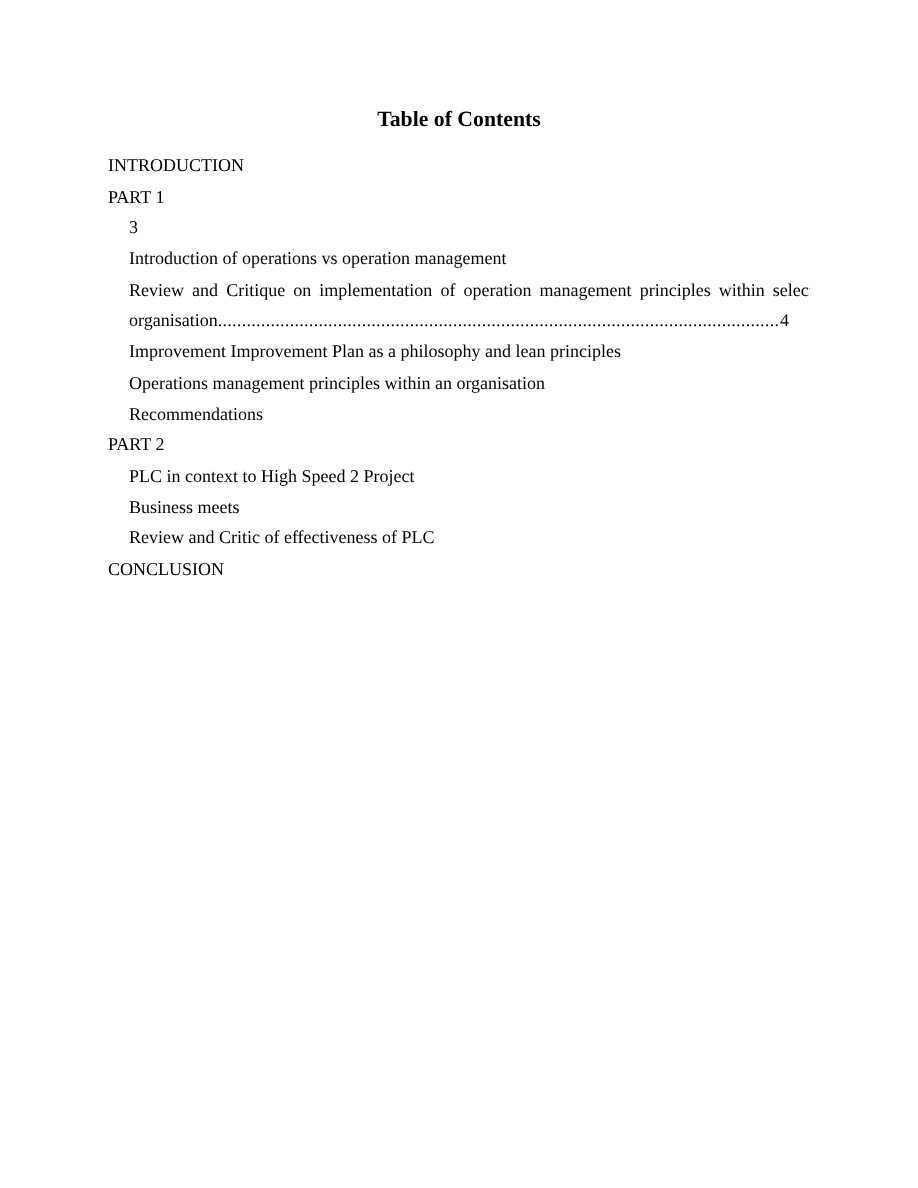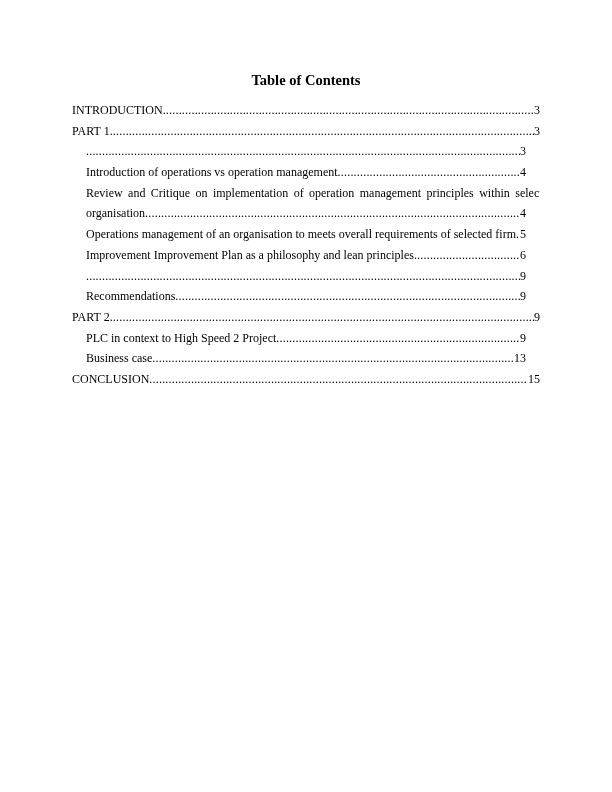--- a/index.html
+++ b/index.html
@@ -42,20 +42,21 @@
       list-style: none;
       font-size: 12px;
     }
     .toc-entry {
       display: flex;
       align-items: baseline;
       height: 20.7px;
       line-height: 20.7px;
       white-space: nowrap;
       overflow: hidden;
+      flex-direction: column;
     }
     .toc-entry.level-2 {
       padding-left: 14px;
       padding-right: 14px;
     }
     .toc-entry .label {
       flex: 0 0 auto;
     }
     .toc-entry .leader {
       flex: 1 1 auto;
@@ -125,52 +126,54 @@
       <span class="page-num">4</span>
     </li>
     <li class="toc-entry level-2 wrapped">
       <span class="first-line">Review and Critique on implementation of operation management principles within selected</span>
       <span class="second-line">
         <span class="label">organisation</span>
         <span class="leader"></span>
         <span class="page-num">4</span>
       </span>
     </li>
-    <li class="toc-entry level-2 no-leader">
-      <span class="label">Operations management of an organisation to meets overall requirements of selected firm.</span>
-      <span class="page-num">5</span>
-    </li>
     <li class="toc-entry level-2">
       <span class="label">Improvement Improvement Plan as a philosophy and lean principles</span>
       <span class="leader"></span>
       <span class="page-num">6</span>
     </li>
     <li class="toc-entry level-2">
+      <span class="label">Operations management principles within an organisation</span>
       <span class="leader"></span>
       <span class="page-num">9</span>
     </li>
     <li class="toc-entry level-2">
       <span class="label">Recommendations</span>
       <span class="leader"></span>
       <span class="page-num">9</span>
     </li>
     <li class="toc-entry level-1">
       <span class="label">PART 2</span>
       <span class="leader"></span>
       <span class="page-num">9</span>
     </li>
     <li class="toc-entry level-2">
       <span class="label">PLC in context to High Speed 2 Project</span>
       <span class="leader"></span>
       <span class="page-num">9</span>
     </li>
     <li class="toc-entry level-2">
-      <span class="label">Business case</span>
+      <span class="label">Business meets</span>
       <span class="leader"></span>
       <span class="page-num">13</span>
+    </li>
+    <li class="toc-entry level-2">
+      <span class="label">Review and Critic of effectiveness of PLC</span>
+      <span class="leader"></span>
+      <span class="page-num">14</span>
     </li>
     <li class="toc-entry level-1">
       <span class="label">CONCLUSION</span>
       <span class="leader"></span>
       <span class="page-num">15</span>
     </li>
   </ul>
 </div>
 
 </body></html>

